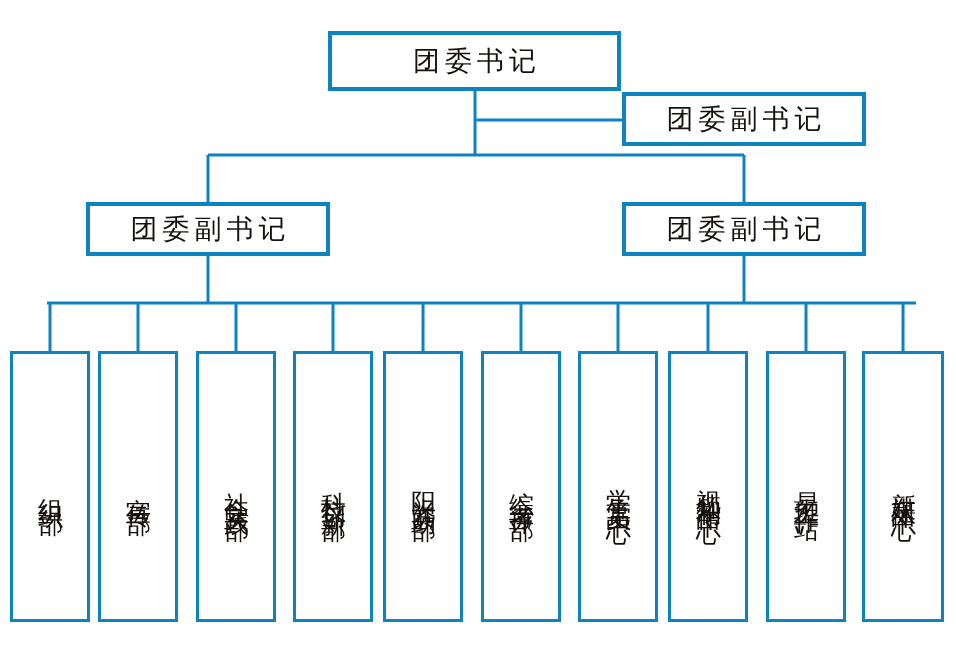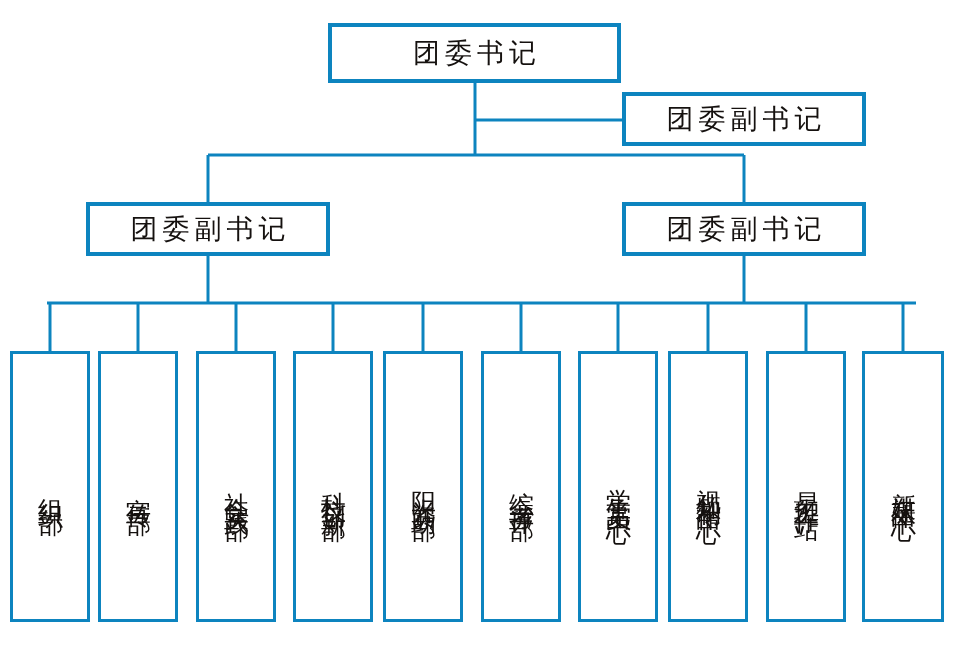--- a/index.html
+++ b/index.html
@@ -81,21 +81,21 @@
         <line x1="333" y1="303" x2="333" y2="351"></line>
         <line x1="423" y1="303" x2="423" y2="351"></line>
         <line x1="521" y1="303" x2="521" y2="351"></line>
         <line x1="618" y1="303" x2="618" y2="351"></line>
         <line x1="708" y1="303" x2="708" y2="351"></line>
         <line x1="806" y1="303" x2="806" y2="351"></line>
         <line x1="903" y1="303" x2="903" y2="351"></line>
       </g>
   </svg>
 
-  <div class="node horizontal" id="node-l1" style="left: 328px; top: 23px; width: 293px; height: 60px;">
+  <div class="node horizontal" id="node-l1" style="left: 328px; top: 31px; width: 293px; height: 60px;">
     <span class="node-label">团委书记</span>
   </div>
 
   <div class="node horizontal" id="node-l2rt" style="left: 622px; top: 92px; width: 244px; height: 54px;">
     <span class="node-label">团委副书记</span>
   </div>
 
   <div class="node horizontal" id="node-l2l" style="left: 86px; top: 202px; width: 244px; height: 54px;">
     <span class="node-label">团委副书记</span>
   </div>

